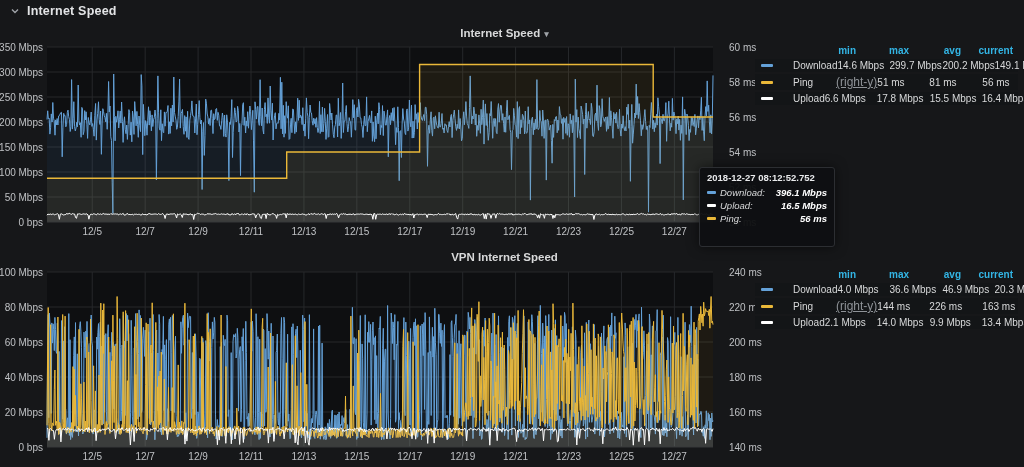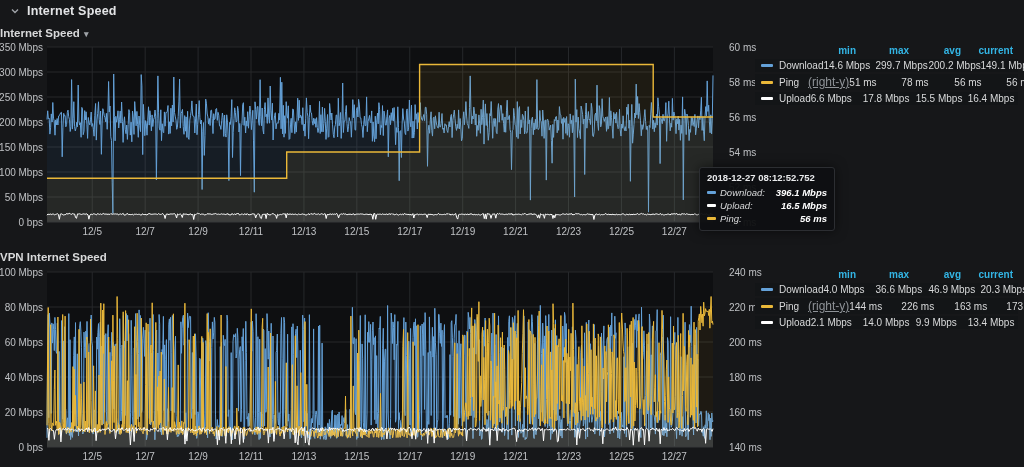--- a/index.html
+++ b/index.html
@@ -4,39 +4,39 @@
 <style>
   html,body{margin:0;padding:0;background:#161719;width:1024px;height:467px;overflow:hidden;
     font-family:"Liberation Sans", sans-serif;-webkit-font-smoothing:antialiased;}
   .header-row{position:absolute;left:0;top:0;width:1024px;height:22px;display:flex;align-items:center;
     background:#161719;cursor:pointer;}
   .header-row .chev{margin-left:10px;margin-right:7px;display:flex;align-items:center;}
   .header-row .title{color:#e3e4e6;font-size:12.5px;font-weight:bold;letter-spacing:.2px;}
   .panel{position:absolute;left:0;width:1024px;}
   #panel-top{top:22px;height:224px;}
   #panel-bottom{top:246px;height:221px;}
-  .panel-title{position:absolute;left:0;right:15px;top:5px;text-align:left;color:#d8d9da;
+  .panel-title{position:absolute;left:0;right:15px;top:5px;text-align:center;color:#d8d9da;
     font-size:11.5px;font-weight:600;z-index:3;cursor:pointer;}
   .panel-title .caret{color:#9fa3a8;font-size:9px;margin-left:4px;}
   .chart-svg{position:absolute;left:0;top:0;}
   
   .legend{position:absolute;left:755px;top:22px;width:263px;font-size:10px;color:#d8d9da;z-index:4;}
   .legend .lrow{display:grid;grid-template-columns:1fr 52px 53px 52px 52px;align-items:center;
     padding:1px 3px 1px 6px;margin-bottom:2px;}
   .legend .lrow.lhead{background:transparent;font-weight:bold;}
   .legend .lrow.ldata{background:#131517;border-radius:1px;cursor:pointer;}
   .legend .hcell{color:#33b5e5;text-align:right;padding-right:2px;font-weight:bold;}
   .legend .ncell{text-align:left;padding-right:2px;white-space:nowrap;}
-  .legend .scell{display:flex;align-items:center;gap:6px;white-space:nowrap;}
+  .legend .scell{display:flex;align-items:center;gap:20px;white-space:nowrap;}
   .legend .dash{display:inline-block;width:12px;height:3px;border-radius:1px;flex:0 0 auto;}
   .legend .suffix{color:#8e9297;font-size:12px;margin-left:3px;text-decoration:underline;}
   
   .gtooltip{position:absolute;left:699px;top:167px;width:120px;z-index:6;background:rgba(15,16,18,.96);
     border:1px solid #2c2e32;border-radius:3px;box-shadow:0 0 12px rgba(0,0,0,.55);
-    padding:4px 7px 5px 7px;color:#d8d9da;font-size:9.5px;}
+    padding:4px 7px 21px 7px;color:#d8d9da;font-size:9.5px;}
   .gtooltip .ts{font-weight:bold;color:#e9eaec;font-size:9.5px;white-space:nowrap;margin-bottom:3px;}
   .gtooltip .trow{display:flex;align-items:center;height:13px;white-space:nowrap;font-style:italic;}
   .gtooltip .dash{display:inline-block;width:9px;height:2.5px;border-radius:1px;margin-right:4px;flex:0 0 auto;}
   .gtooltip .tval{margin-left:auto;font-weight:bold;color:#fff;}
 </style>
 </head>
 <body>
 
 <div class="header-row">
   <span class="chev">
@@ -67,21 +67,21 @@
         <span class="ncell">200.2 Mbps</span>
         <span class="ncell">149.1 Mbps</span>
       </div>
       <div class="lrow ldata">
         <span class="scell">
           <span class="dash" style="background: rgb(234, 184, 57);"></span>
           <span>Ping</span>
           <span class="suffix">(right-y)</span>
         </span>
         <span class="ncell">51 ms</span>
-        <span class="ncell">78 ms</span>
+        <span class="ncell">81 ms</span>
         <span class="ncell">56 ms</span>
         <span class="ncell">56 ms</span>
       </div>
       <div class="lrow ldata">
         <span class="scell">
           <span class="dash" style="background: rgb(255, 255, 255);"></span>
           <span>Upload</span>
         </span>
         <span class="ncell">6.6 Mbps</span>
         <span class="ncell">17.8 Mbps</span>

